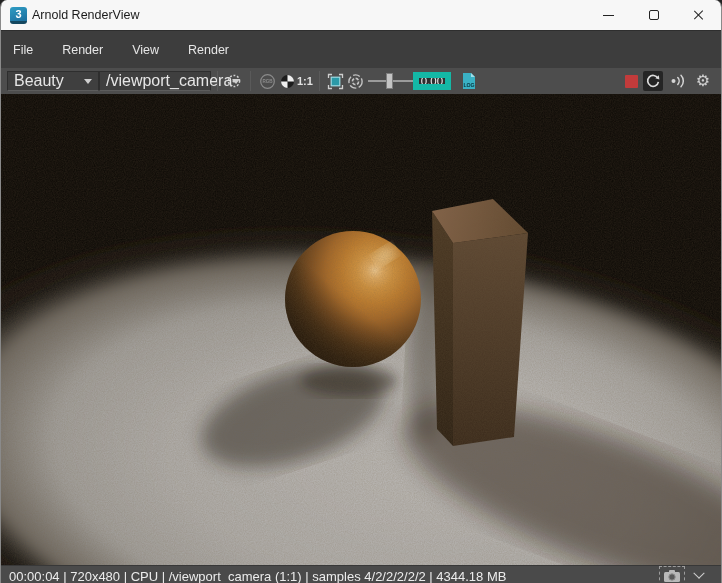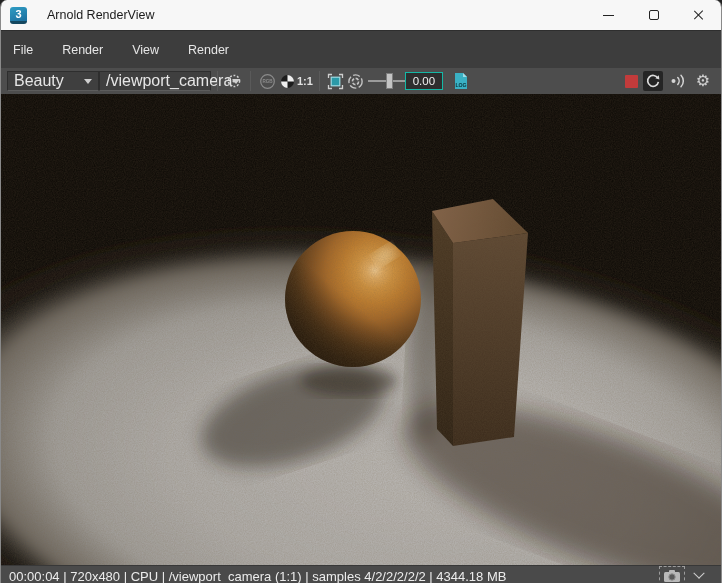--- a/index.html
+++ b/index.html
@@ -11,21 +11,21 @@
   html,body{background:#222;font-family:"Liberation Sans",sans-serif}
   .window{width:722px;height:583px;display:flex;flex-direction:column;
     border-radius:7px 7px 0 0;overflow:hidden;background:#111;
     border-left:1px solid #8a8a8a;border-right:1px solid #8a8a8a}
   
   .titlebar{height:30px;background:var(--titlebar-bg);display:flex;align-items:center;flex:0 0 auto}
   .appicon{width:17px;height:17px;margin-left:9px;border-radius:3px;
     background:linear-gradient(160deg,#2f9dc4 0%,#1c6e9e 100%);
     color:#fff;font-size:11px;font-weight:bold;display:flex;align-items:center;justify-content:center;
     border-bottom:3px solid #14475f}
-  .apptitle{margin-left:20px;font-size:12.5px;color:#1a1a1a}
+  .apptitle{margin-left:5px;font-size:12.5px;color:#1a1a1a}
   .wincontrols{margin-left:auto;display:flex;height:100%}
   .winbtn{width:45px;height:100%;display:flex;align-items:center;justify-content:center;cursor:default}
   .glyph-min{width:11px;height:1px;background:#222}
   .glyph-max{width:10px;height:10px;border:1.2px solid #222;border-radius:2px}
   .glyph-close{position:relative;width:12px;height:12px}
   .glyph-close::before,.glyph-close::after{content:"";position:absolute;left:5.5px;top:0;width:1.3px;height:12px;background:#222}
   .glyph-close::before{transform:rotate(45deg)}.glyph-close::after{transform:rotate(-45deg)}
   
   .menubar{height:38px;background:var(--menubar-bg);display:flex;align-items:center;
     padding-left:12px;flex:0 0 auto;border-top:1px solid #2e2e2e}
@@ -36,22 +36,22 @@
     display:flex;align-items:center;padding:0 6px;color:var(--text-light);font-size:16px;cursor:default}
   .dd-aov{width:92px;margin-left:2px}
   .dd-cam{width:112px;margin-left:0}
   .dd-arrow{margin-left:auto;width:0;height:0;border-left:4px solid transparent;border-right:4px solid transparent;border-top:5px solid #cfcfcf}
   .sep{width:1px;height:20px;background:#3a3a3a;border-right:1px solid #5a5a5a;margin:0 6px}
   .tbicon{display:flex;align-items:center;justify-content:center;width:20px;height:20px;flex:0 0 auto}
   .zoom11{color:#e2e2e2;font-size:11px;font-weight:bold;letter-spacing:0;margin:0 0}
   .slider{display:flex;align-items:center;margin:0 2px}
   .slider .track{width:46px;height:2px;background:#9b9b9b}
   .slider .handle{width:7px;height:16px;background:#c4c4c4;border:1px solid #7d7d7d;margin-left:-28px}
-  .valbox{width:38px;height:18px;background:#2e2e2e;border:1px solid #14b8a6;color:#f0f0f0;
-    font-size:11.5px;text-align:center;font-family:"Liberation Sans",sans-serif;margin-left:10px}
+  .valbox{width:38px;height:18px;background:#2e2e2e;border:6px solid #14b8a6;color:#f0f0f0;
+    font-size:11.5px;text-align:center;font-family:"Liberation Sans",sans-serif;margin-left:18px}
   .tb-right{margin-left:auto;display:flex;align-items:center;gap:5px;padding-right:4px}
   .stopsq{width:13px;height:13px;background:var(--stop-red);border-radius:1px}
   .restartbtn{width:20px;height:20px;background:#252525;border-radius:2px;display:flex;align-items:center;justify-content:center}
   .gear{color:#cfcfcf;font-size:16px;line-height:1}
   
   .viewport{position:relative;height:471px;background:#0b0806;flex:0 0 auto;overflow:hidden}
   .viewport svg{display:block}
   
   .statusbar{height:34px;background:var(--statusbar-bg);border-top:1px solid #383838;
     display:flex;align-items:center;padding:0 8px;flex:1}

